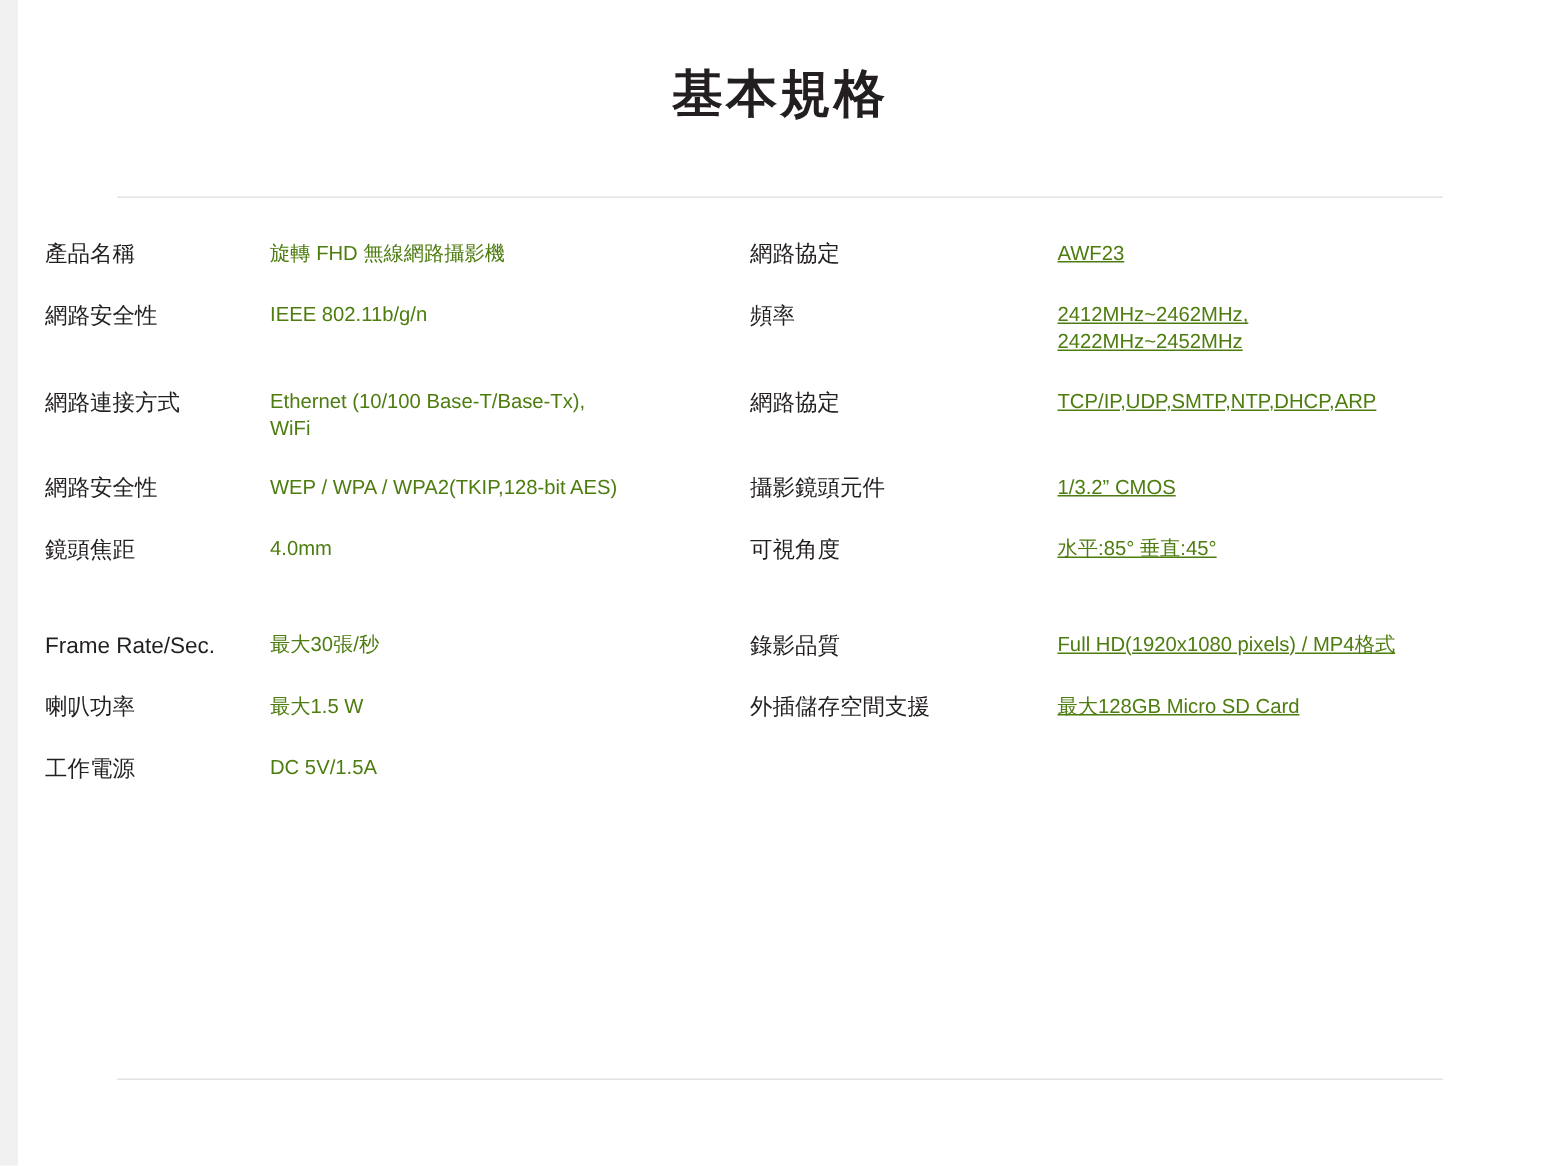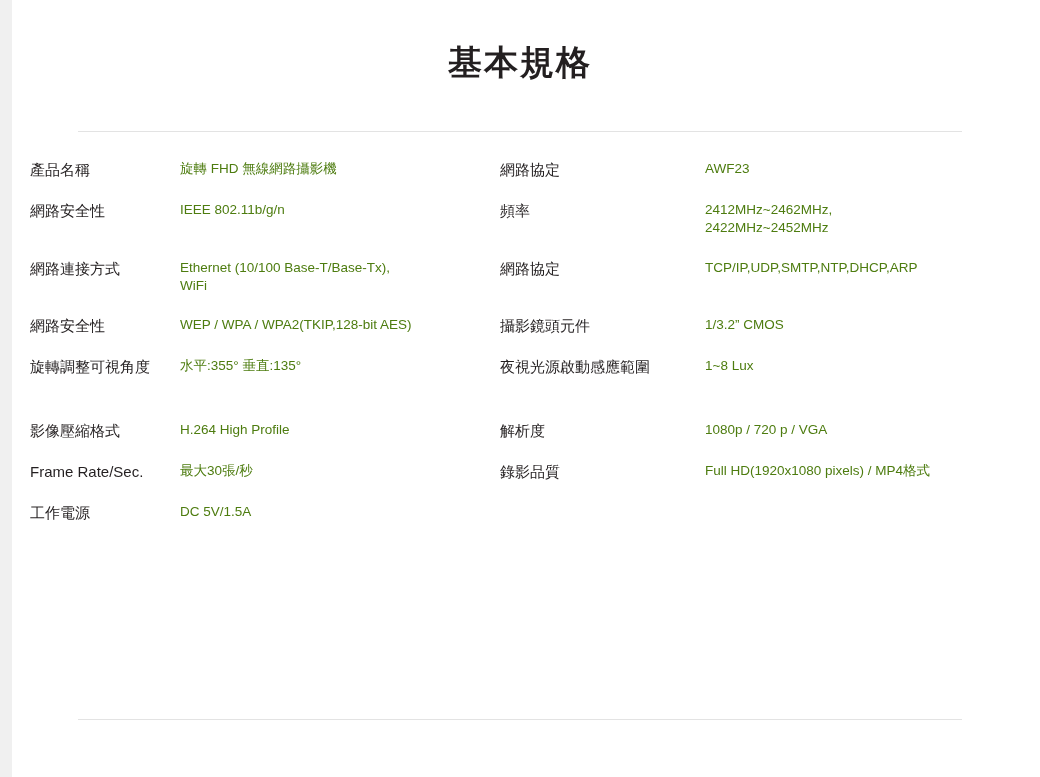--- a/index.html
+++ b/index.html
@@ -69,21 +69,21 @@
     white-space: nowrap;
     padding-right: 6px;
   }
   .val {
     font-size: 13.5px;
     color: #4d7c0f;
   }
   .col-l1 { width: 150px; }
   .col-v1 { width: 320px; }
   .col-l2 { width: 205px; }
-  .col-v2 { width: 315px; }
+  .col-v2 { width: 315px; text-decoration: underline; }
 
   .row-pad td { padding-bottom: 21px; }
   .gap-row td { height: 22px; padding: 0; }
 </style>
 </head>
 <body>
 
 <div class="page">
 
   <div class="left-band"></div>
@@ -113,39 +113,39 @@
           <td class="lbl col-l2">網路協定</td>
           <td class="val col-v2">TCP/IP,UDP,SMTP,NTP,DHCP,ARP</td>
         </tr>
         <tr class="row-pad">
           <td class="lbl col-l1">網路安全性</td>
           <td class="val col-v1">WEP / WPA / WPA2(TKIP,128-bit AES)</td>
           <td class="lbl col-l2">攝影鏡頭元件</td>
           <td class="val col-v2">1/3.2”  CMOS</td>
         </tr>
         <tr class="row-pad">
-          <td class="lbl col-l1">旋轉調整可視角度</td>
-          <td class="val col-v1">水平:355° 垂直:135°</td>
-          <td class="lbl col-l2">夜視光源啟動感應範圍</td>
-          <td class="val col-v2">1~8 Lux</td>
+          <td class="lbl col-l1">鏡頭焦距</td>
+          <td class="val col-v1">4.0mm</td>
+          <td class="lbl col-l2">可視角度</td>
+          <td class="val col-v2">水平:85° 垂直:45°</td>
         </tr>
         <tr class="gap-row">
           <td colspan="4"></td>
-        </tr>
-        <tr class="row-pad">
-          <td class="lbl col-l1">影像壓縮格式</td>
-          <td class="val col-v1">H.264 High Profile</td>
-          <td class="lbl col-l2">解析度</td>
-          <td class="val col-v2">1080p / 720 p / VGA</td>
         </tr>
         <tr class="row-pad">
           <td class="lbl col-l1">Frame Rate/Sec.</td>
           <td class="val col-v1">最大30張/秒</td>
           <td class="lbl col-l2">錄影品質</td>
           <td class="val col-v2">Full HD(1920x1080 pixels) / MP4格式</td>
+        </tr>
+        <tr class="row-pad">
+          <td class="lbl col-l1">喇叭功率</td>
+          <td class="val col-v1">最大1.5 W</td>
+          <td class="lbl col-l2">外插儲存空間支援</td>
+          <td class="val col-v2">最大128GB Micro SD Card</td>
         </tr>
         <tr class="row-pad">
           <td class="lbl col-l1">工作電源</td>
           <td class="val col-v1">DC 5V/1.5A</td>
           <td class="lbl col-l2"></td>
           <td class="val col-v2"></td>
         </tr>
       </tbody>
   </table>
 

